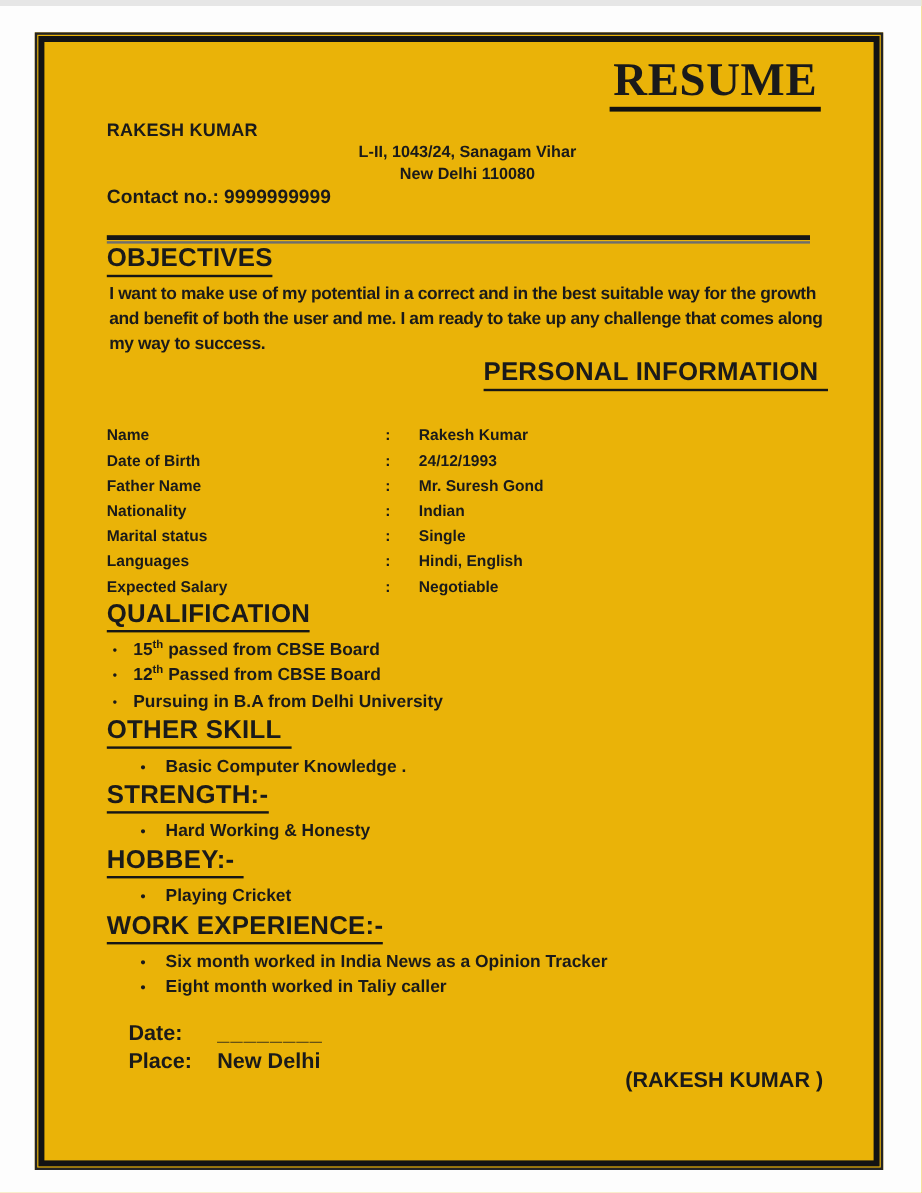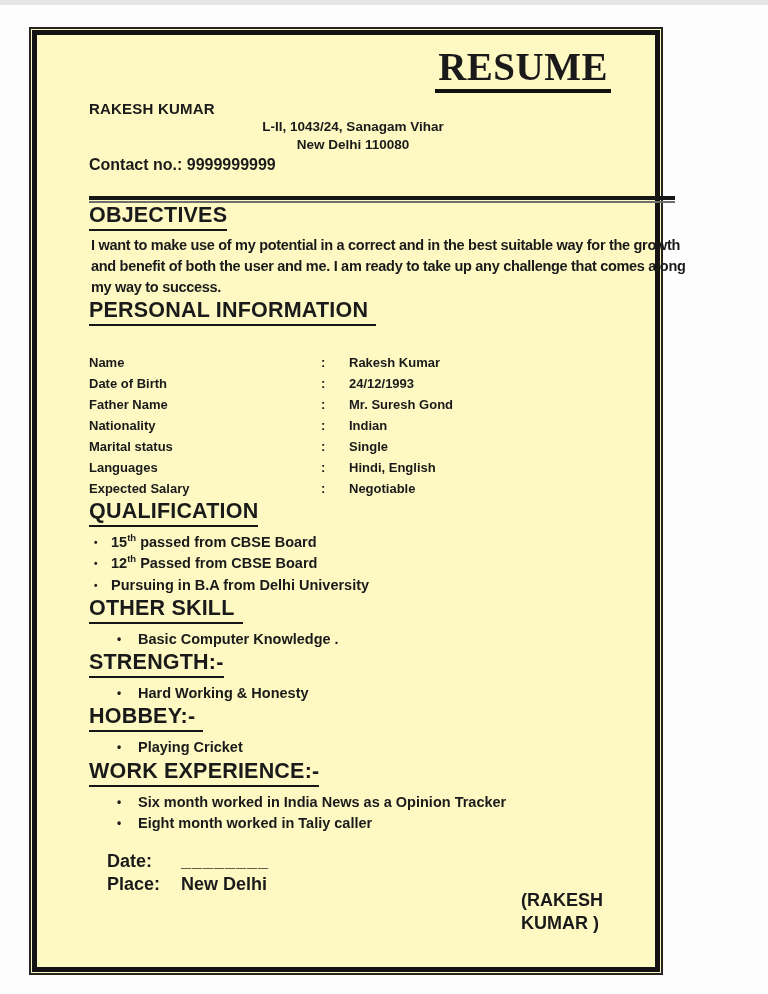--- a/index.html
+++ b/index.html
@@ -10,22 +10,22 @@
     font-family: "Liberation Sans", "DejaVu Sans", sans-serif;
     font-weight: 700;
     color: #1a1a1a;
     position: relative;
     overflow: hidden;
   }
   .top-strip { position: absolute; top: 0; left: 0; right: 0; height: 5px; background: #e6e6e6; }
 
   .frame-outer {
     position: absolute; left: 29px; top: 27px;
-    width: 634px; height: 948px;
-    border: 2px solid #242424; background: #fef9c3;
+    width: 707px; height: 948px;
+    border: 2px solid #242424; background: #eab308;
   }
   .frame-inner { position: absolute; inset: 1px; border: 5px solid #131313; }
   .content { position: absolute; inset: 0; padding: 6px 38px 0 52px; }
 
   .title-row { text-align: right; padding-right: 6px; margin-top: 6px; }
   .title {
     display: inline-block;
     font-family: "Liberation Serif", "DejaVu Serif", serif;
     font-size: 39px; line-height: 40px; font-weight: 700;
     letter-spacing: 0.5px;
@@ -44,21 +44,21 @@
     border-bottom: 2px solid #6e6e6e;
   }
 
   h2.sec { margin: 0; font-size: 21.5px; line-height: 25px; font-weight: 700; letter-spacing: 0.2px; }
   .u { display: inline-block; border-bottom: 2px solid #161616; padding-bottom: 1px; }
   .u.trail { padding-right: 8px; }
 
   .sec-objectives { margin-top: 9px; }
   .para { margin: 4px 0 0; font-size: 14.5px; line-height: 21px; letter-spacing: -0.3px; width: 606px; padding-left: 2px; }
 
-  .sec-personal { margin-top: 16px; }
+  .sec-personal { margin-top: 16px; text-align: right; }
   .pi-table { margin-top: 26px; }
   .pi-row { display: flex; font-size: 13px; line-height: 21px; }
   .pi-label { width: 232px; }
   .pi-colon { width: 28px; }
 
   .sec-qual { margin-top: 7px; }
   ul.list { list-style: none; margin: 5px 0 0; padding: 0; font-size: 14.5px; }
   ul.list li { display: flex; line-height: 21.3px; }
   .l1 li { padding-left: 5px; }
   .l1 .blt { width: 17px; font-size: 10px; }

